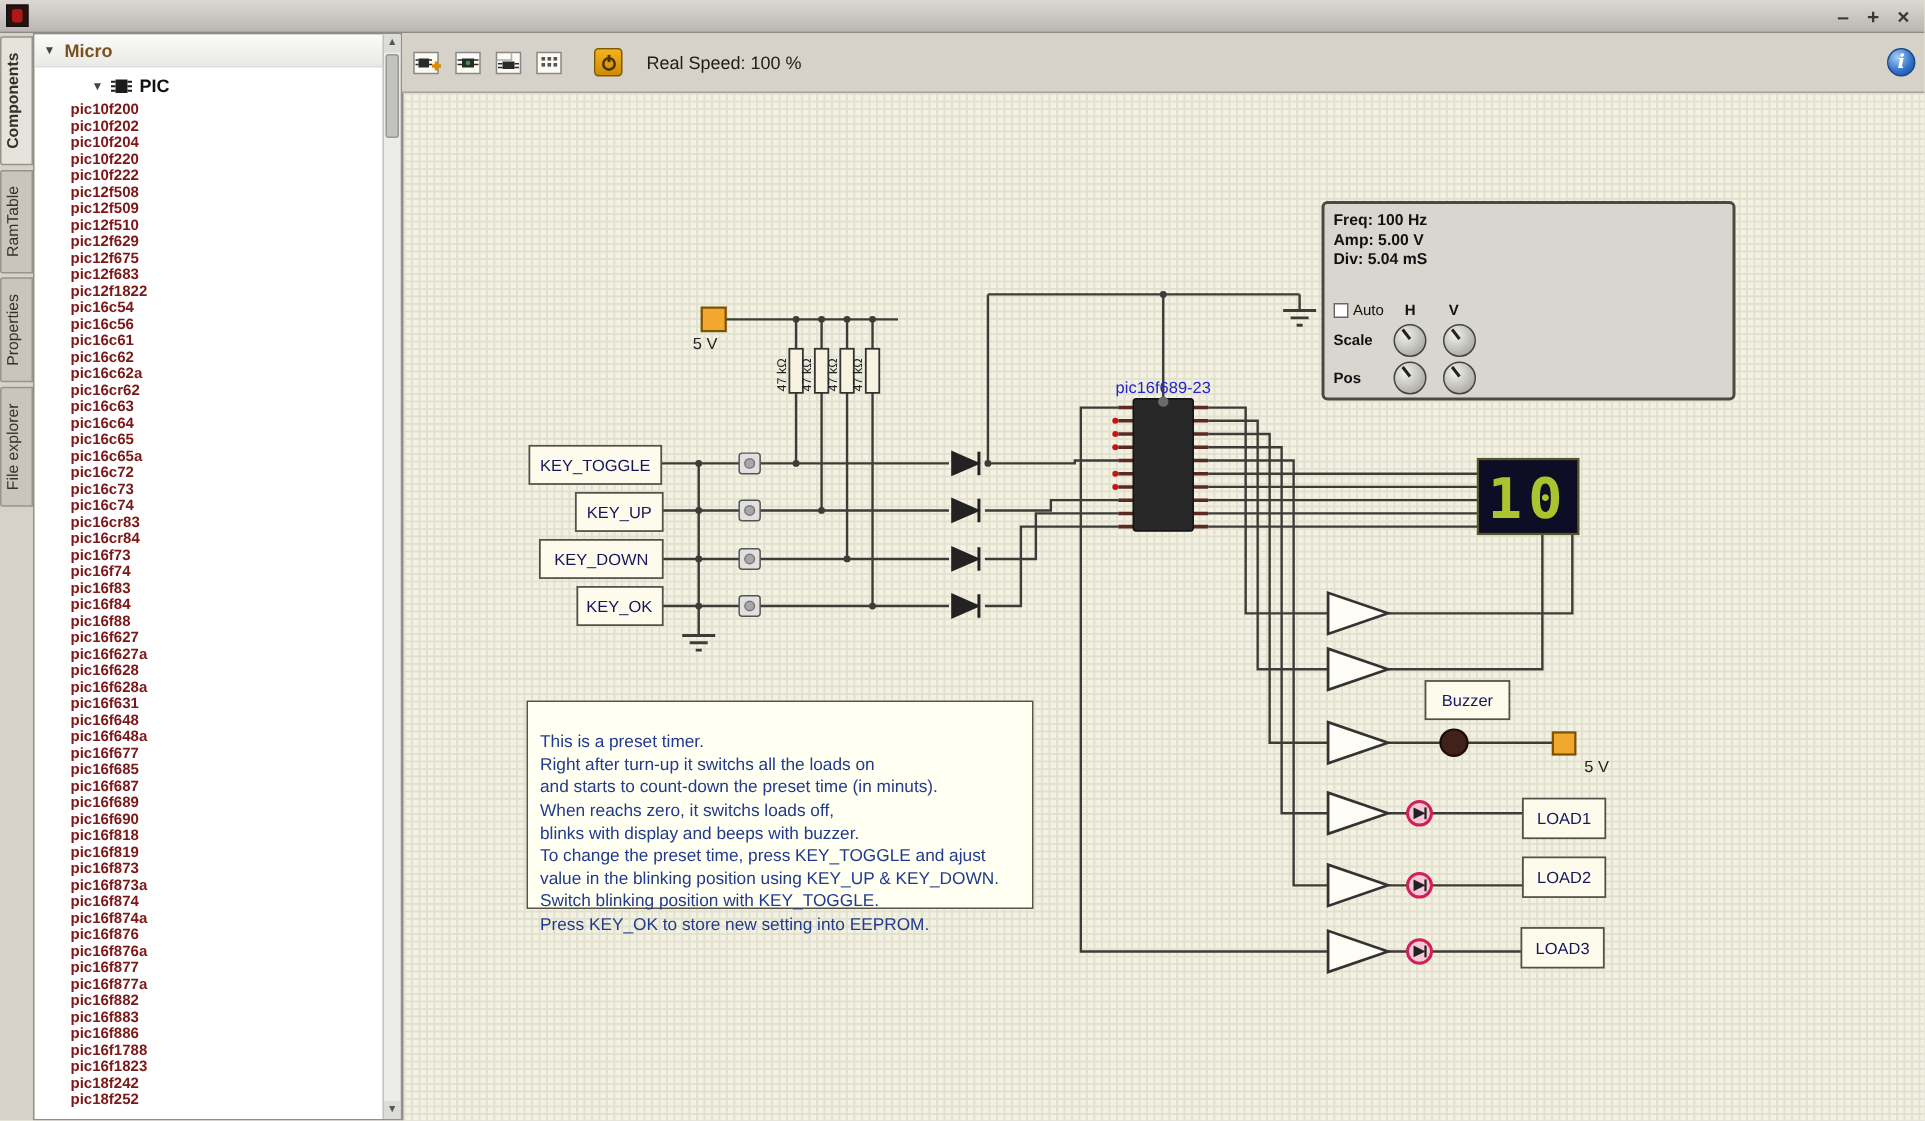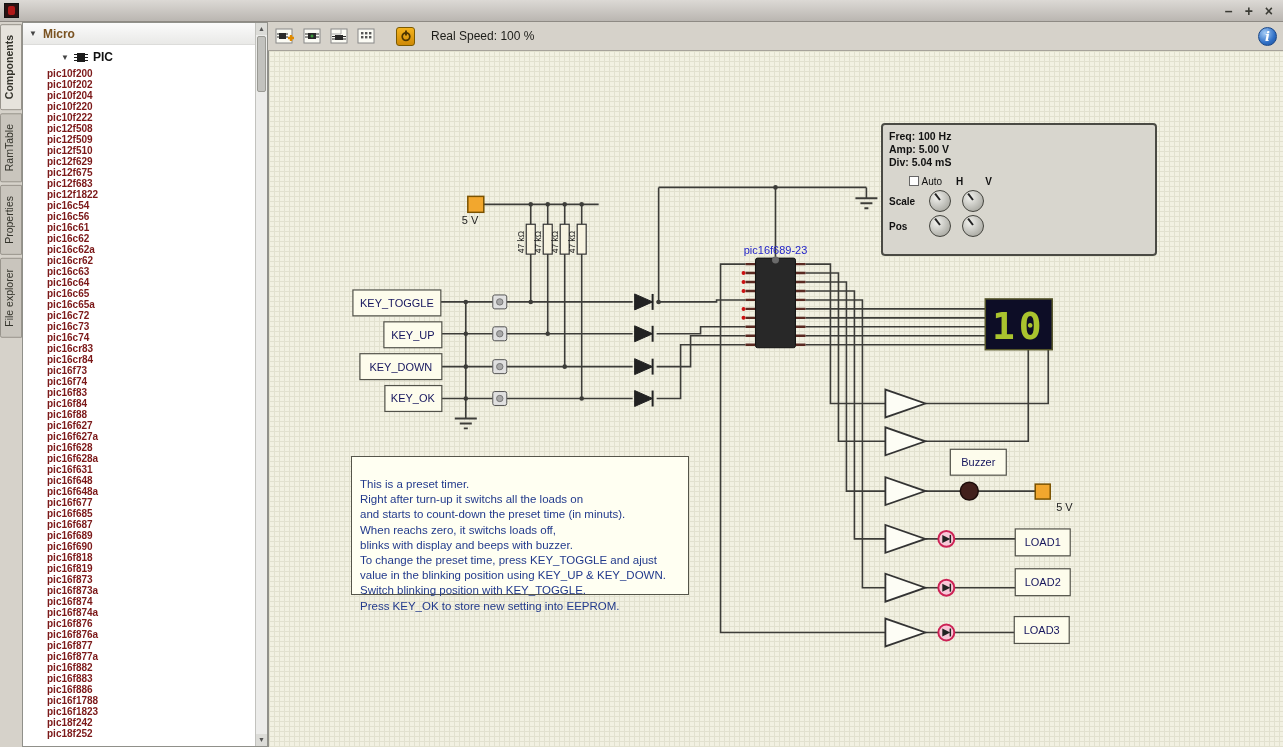--- a/index.html
+++ b/index.html
@@ -41,21 +41,21 @@
                 border-left:1px solid #c2c2be; }
   .sb-arrow { position:absolute; left:0; width:11px; height:12px; font-size:7px; color:#555;
               text-align:center; line-height:12px; background:#dcdcd8; }
   .sb-up { top:0; } .sb-down { bottom:0; }
   .sb-thumb { position:absolute; left:1px; top:13px; width:9px; height:56px; background:#c2c2be;
               border:1px solid #9a9a94; border-radius:2px; }
 
   .right-col { flex:1; display:flex; flex-direction:column; }
 
   
-  .toolbar { height:29px; display:flex; align-items:center; gap:6px; padding:0 6px;
+  .toolbar { height:40px; display:flex; align-items:center; gap:6px; padding:0 6px;
              background:#d6d2ca; border-bottom:1px solid #a6a29a; }
   .tool-btn { width:21px; height:21px; display:flex; align-items:center; justify-content:center; border-radius:2px; }
   .power-btn { width:19px; height:19px; margin-left:14px; border-radius:3px;
                background:linear-gradient(#f4b31e,#cf8a06); border:1px solid #7c5a00;
                display:flex; align-items:center; justify-content:center; }
   .real-speed { margin-left:10px; font-size:12px; color:#1c1c18; }
   .tb-spacer { flex:1; }
   .info-btn { width:19px; height:19px; border-radius:50%;
               background:radial-gradient(circle at 35% 30%, #a6cdf6, #2f6fc6 60%, #1b4c96);
               border:1px solid #1a4788; color:#fff; font-family:"DejaVu Serif",serif; font-style:italic;
@@ -79,21 +79,21 @@
   
   .note { position:absolute; left:82px; top:405px; width:338px; height:139px; background:#fffff2;
           border:1px solid #55554a; color:#223a8c; font-size:11.5px; line-height:15.2px;
           padding:20px 8px; white-space:pre-line; }
 
   
   .scope { position:absolute; left:612px; top:72px; width:276px; height:133px; background:#d8d6ce;
            border:2px solid #4a4a44; border-radius:4px; display:flex; padding:3px; }
   .scope-left { width:106px; padding:2px 0 0 3px; }
   .scope-line { font-size:10.5px; font-weight:bold; color:#111; line-height:13px; }
-  .scope-auto-row { display:flex; align-items:flex-end; margin-top:3px; height:15px;justify-content:flex-end; }
+  .scope-auto-row { display:flex; align-items:flex-end; margin-top:18px; height:15px; }
   .scope-checkbox { width:10px; height:10px; background:#fff; border:1px solid #666; margin-bottom:1px; }
   .scope-auto-label { font-size:10px; color:#111; margin-left:3px; }
   .hv { font-size:10px; font-weight:bold; color:#111; }
   .hv-h { margin-left:14px; } .hv-v { margin-left:22px; }
   .knob-row { display:flex; align-items:center; margin-top:3px;justify-content:space-between; }
   .knob-row-label { width:36px; font-size:10px; font-weight:bold; color:#111; }
   .knob { width:22px; height:22px; border-radius:50%; border:1px solid #44443e; position:relative;
           background:radial-gradient(circle at 35% 32%, #f2f2ee, #97978f); margin-right:8px; }
   .knob::after { content:''; position:absolute; left:50%; top:1px; width:2px; height:8px; background:#222;
                  transform-origin:bottom center; transform:translateX(-50%) rotate(-38deg); }

